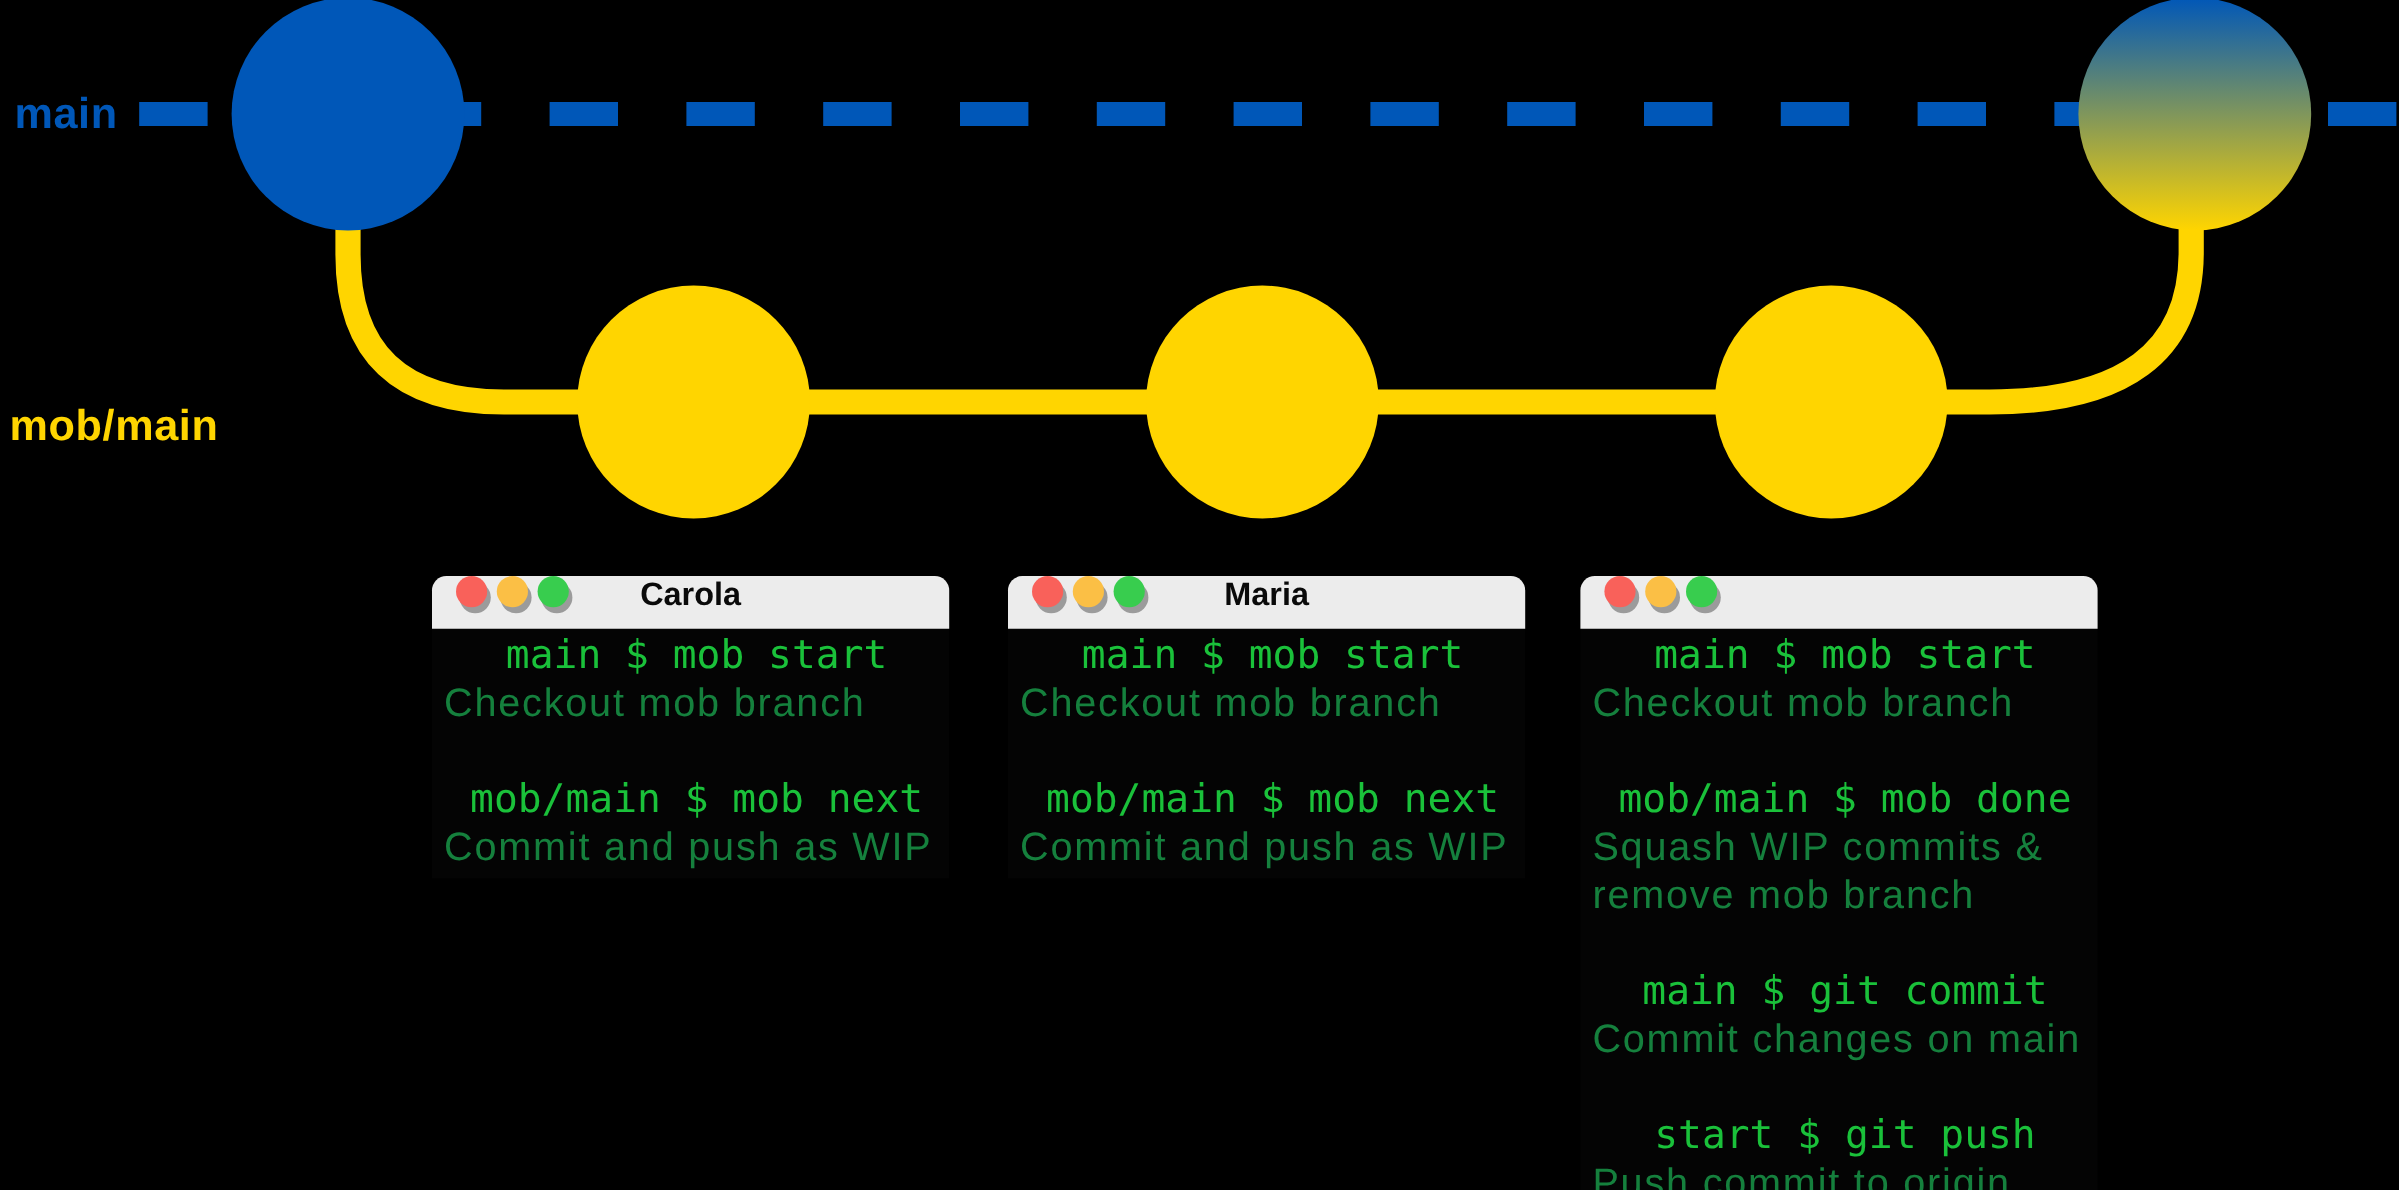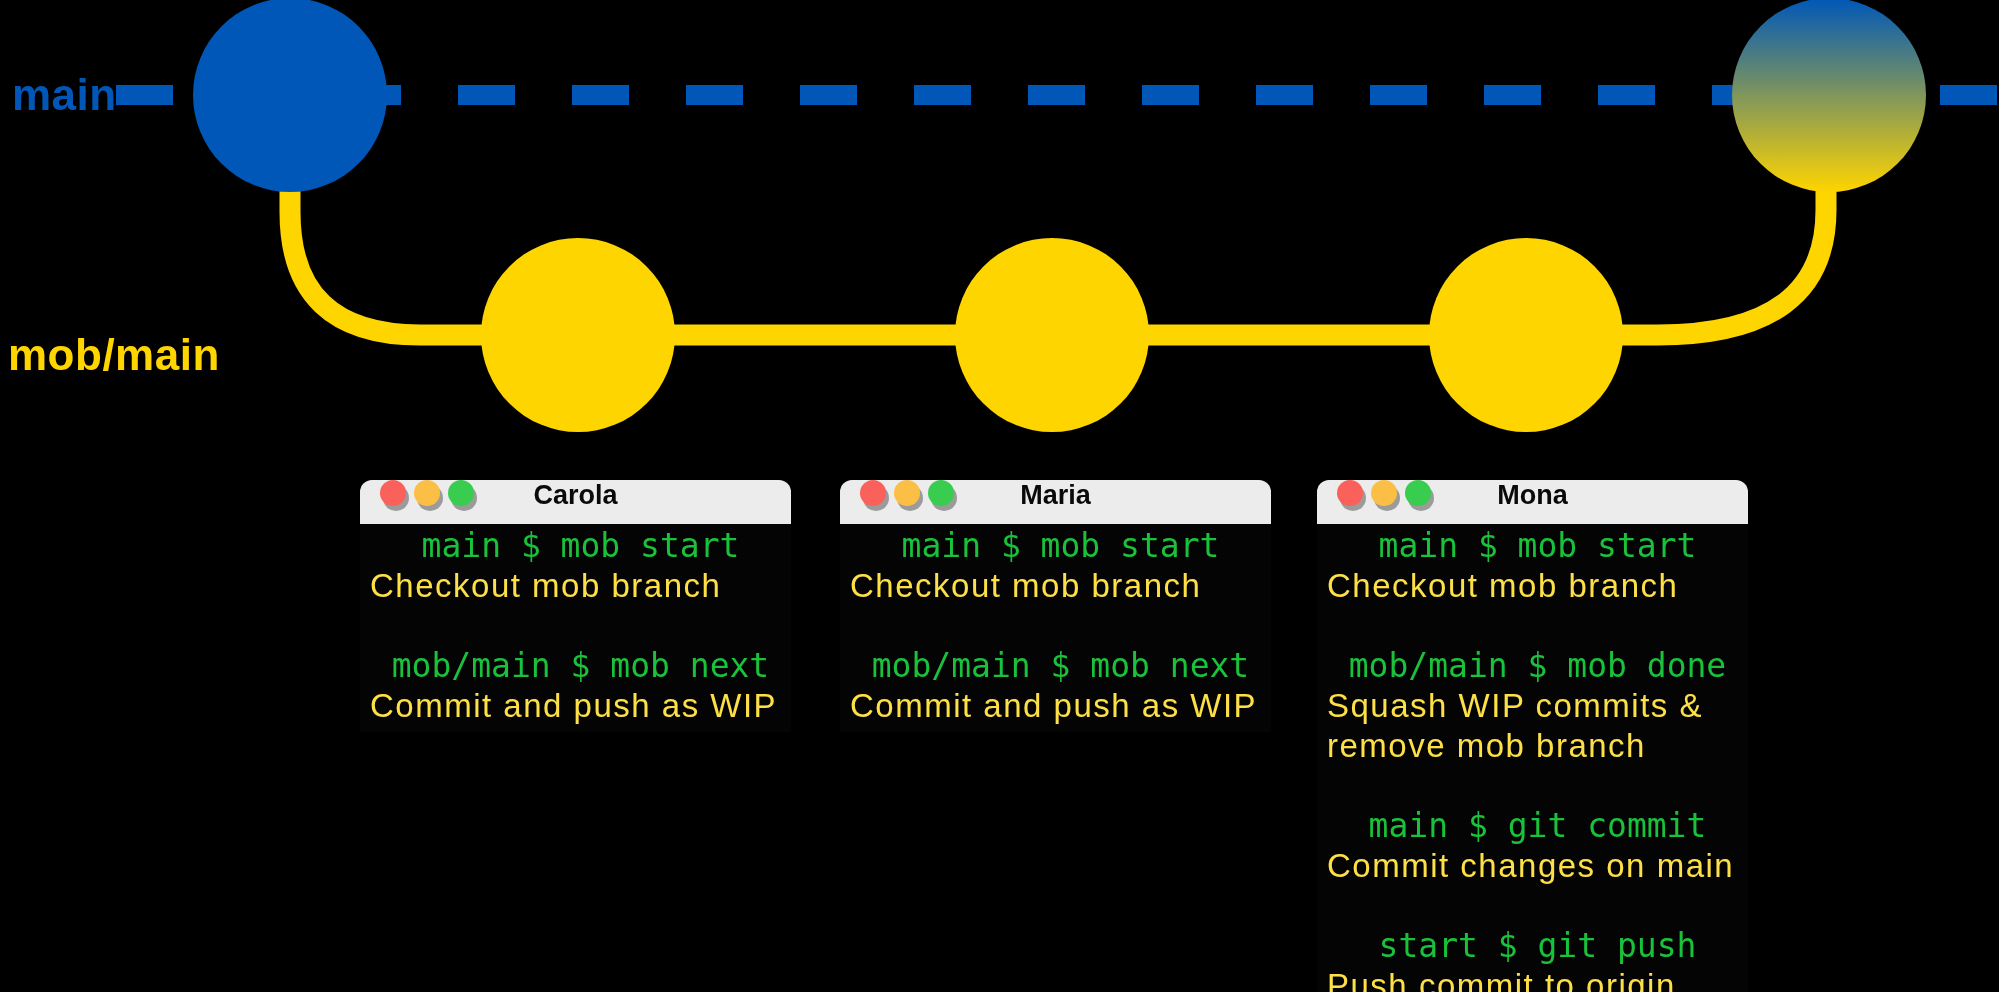--- a/index.html
+++ b/index.html
@@ -3,21 +3,21 @@
 <meta charset="utf-8">
 <style>
   html,body{margin:0;padding:0;background:#000;}
   .canvas{
     position:relative;width:1999px;height:992px;overflow:hidden;
     background:#000;font-family:"Liberation Sans",sans-serif;
   }
   svg.flow{position:absolute;left:0;top:0;display:block;}
 
   
-  .branch-label{position:absolute;font-weight:700;font-size:44px;line-height:44px;letter-spacing:.5px;}
+  .branch-label{position:absolute;font-weight:700;font-size:36px;line-height:44px;letter-spacing:.5px;}
   .label-main{left:12px;top:73px;color:#0057b8;}
   .label-mob{left:8px;top:333px;color:#ffd500;}
 
   
   .terminal{position:absolute;top:480px;width:431px;}
   .titlebar{
     position:relative;height:44px;background:#ececec;
     border-radius:12px 12px 0 0;display:flex;align-items:flex-start;
   }
   .lights{position:relative;display:flex;gap:8px;margin-left:20px;}
@@ -25,21 +25,21 @@
   .light.red{background:#f9615a;}
   .light.yel{background:#fbbf45;}
   .light.grn{background:#38cd4e;}
   .title{
     position:absolute;left:0;right:0;text-align:center;
     font-size:27px;font-weight:700;color:#0a0a0a;
   }
   .t-body{padding:2px 0 6px 10px;background:rgba(255,255,255,0.015);}
   .line{height:40px;line-height:40px;font-size:33px;white-space:pre;}
   .line.cmd{font-family:"DejaVu Sans Mono",monospace;color:#1ac13a;text-align:center;}
-  .line.out{color:#fde047;letter-spacing:1.5px;}
+  .line.out{color:#15803d;letter-spacing:1.5px;}
   .line.blank{height:40px;}
 </style>
 </head>
 <body>
 
 <div class="canvas">
 
   <svg class="flow" width="1999" height="992" viewBox="0 0 1999 992">
     <defs>
       <linearGradient id="mergeGradient" x1="0" y1="0" x2="0" y2="1">
@@ -97,21 +97,20 @@
           <div class="line out">Commit and push as WIP</div>
         </div>
     </div>
       <div class="terminal" style="left: 1317px;">
       <div class="titlebar">
         <div class="lights">
           <span class="light red"></span>
           <span class="light yel"></span>
           <span class="light grn"></span>
         </div>
-        <span class="title">Mona</span>
       </div>
       <div class="t-body">
           <div class="line cmd">main $ mob start</div>
           <div class="line out">Checkout mob branch</div>
           <div class="line blank"></div>
           <div class="line cmd">mob/main $ mob done</div>
           <div class="line out">Squash WIP commits &amp;</div>
           <div class="line out">remove mob branch</div>
           <div class="line blank"></div>
           <div class="line cmd">main $ git commit</div>

